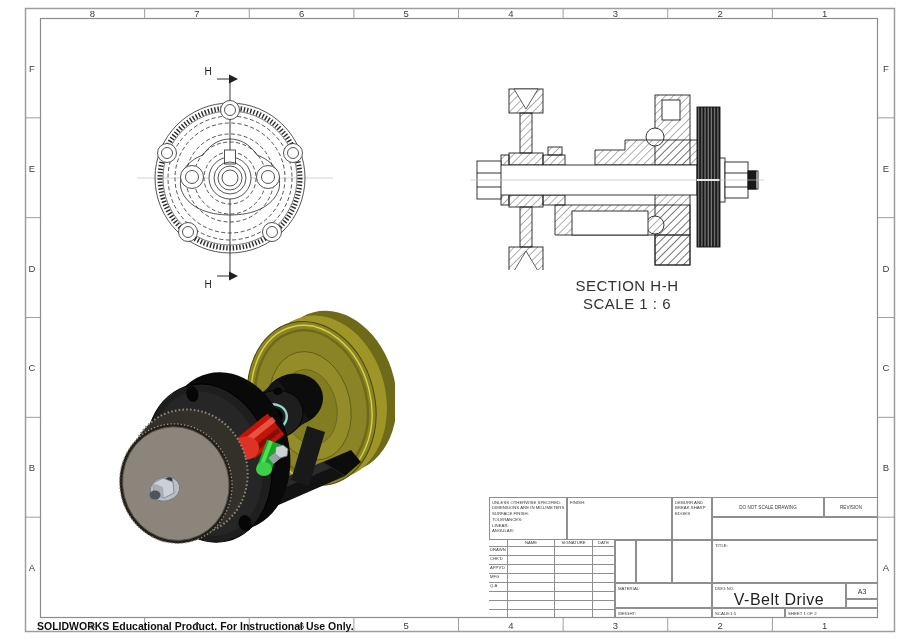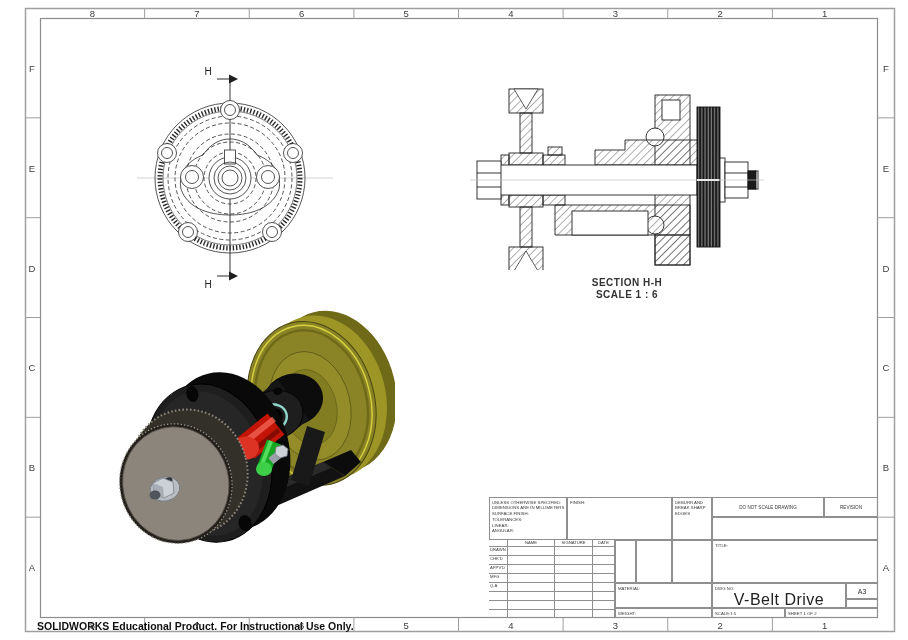--- a/index.html
+++ b/index.html
@@ -21,21 +21,21 @@
   .a3{font-size:7px;color:#333;}
   #sign-table{position:absolute;left:0;top:43px;width:126px;height:78px;}
   .strow{display:flex;width:100%;}
   .stcell{border-right:1px solid #8f8f8f;border-bottom:1px solid #8f8f8f;box-sizing:border-box;
           font-size:4.2px;color:#3a3a3a;overflow:hidden;}
   .stcell.hd{text-align:center;}
   .stcell.rl{padding-left:1px;}
   
   #section-label{position:absolute;left:547px;top:277px;width:160px;text-align:center;
                  color:#333;letter-spacing:.5px;}
-  .sl1,.sl2{font-size:10px;line-height:1.2;font-weight:bold;}
+  .sl1,.sl2{font-size:15px;line-height:1.2;}
   #edu-note{position:absolute;left:37px;top:620px;font-size:10.5px;font-weight:bold;color:#101010;}
   .hmark{font-size:10px;fill:#1f1f1f;font-family:"Liberation Sans",sans-serif;text-anchor:middle;}
 </style>
 </head>
 <body>
 
 <div id="stage">
 
   <svg id="frame-svg" width="908" height="640">
     <rect x="25.5" y="8.5" width="869" height="623" fill="none" stroke="var(--c-frame-line,#9e9e9e)" stroke-width="1.5"></rect>

